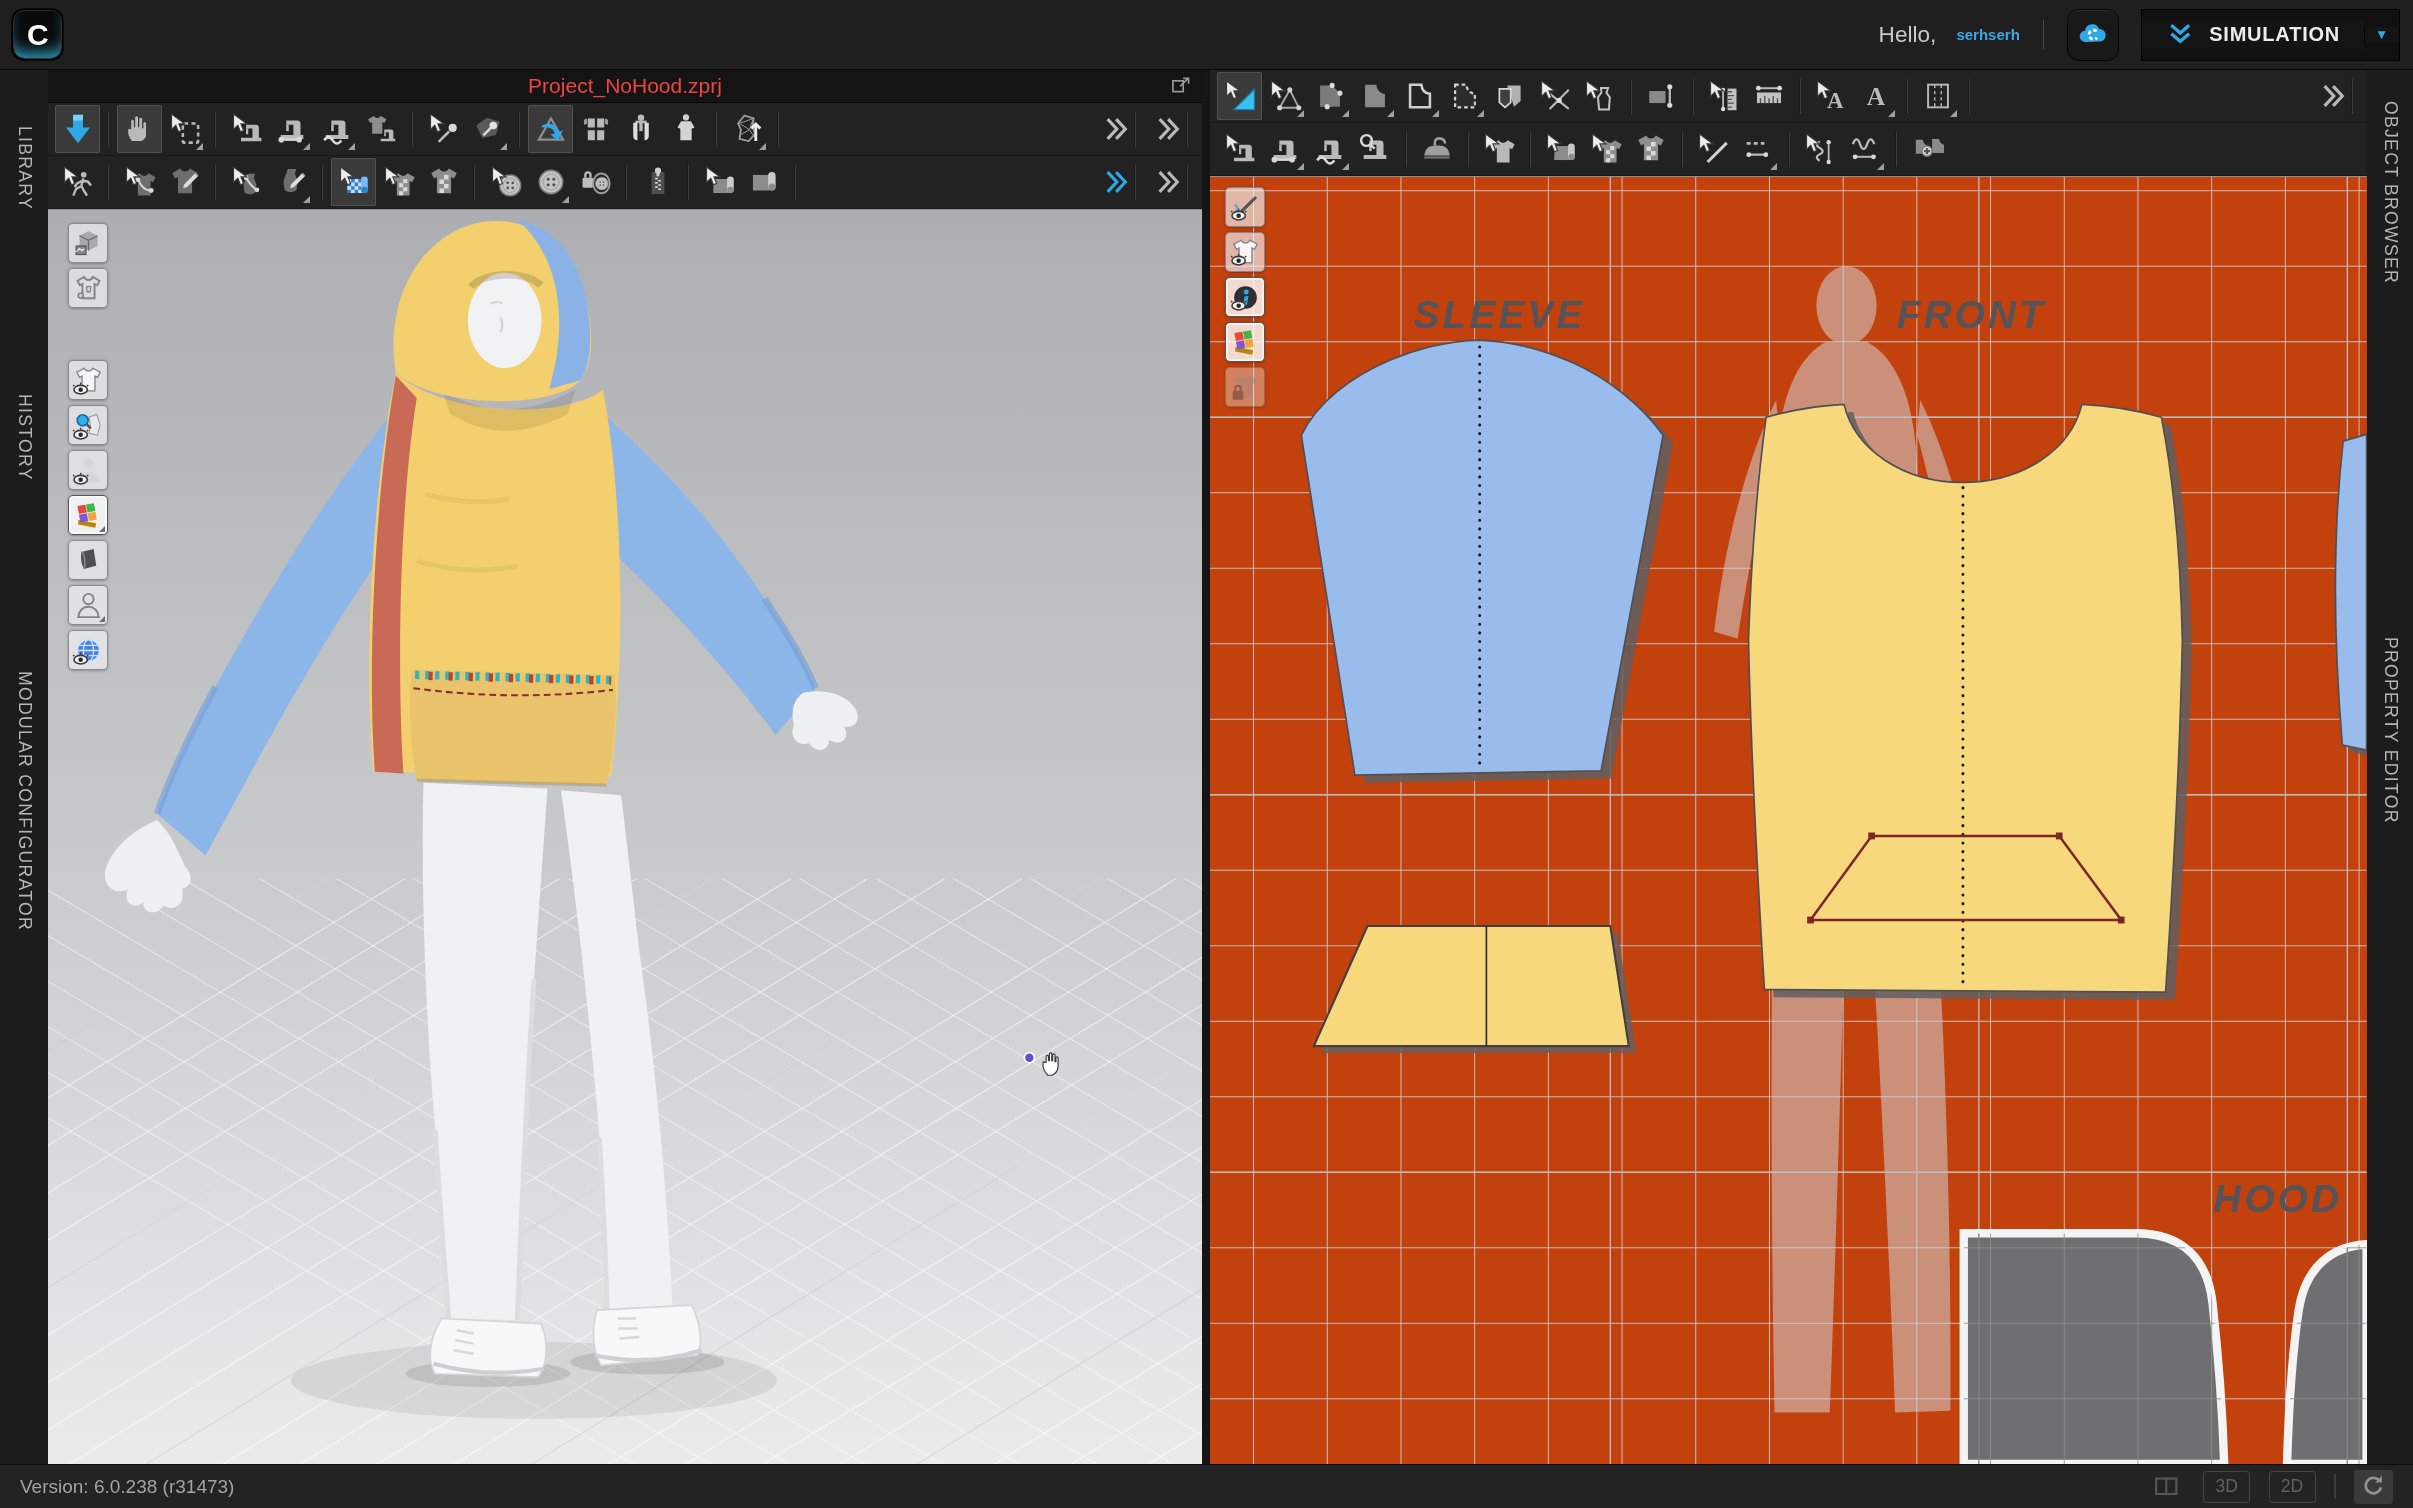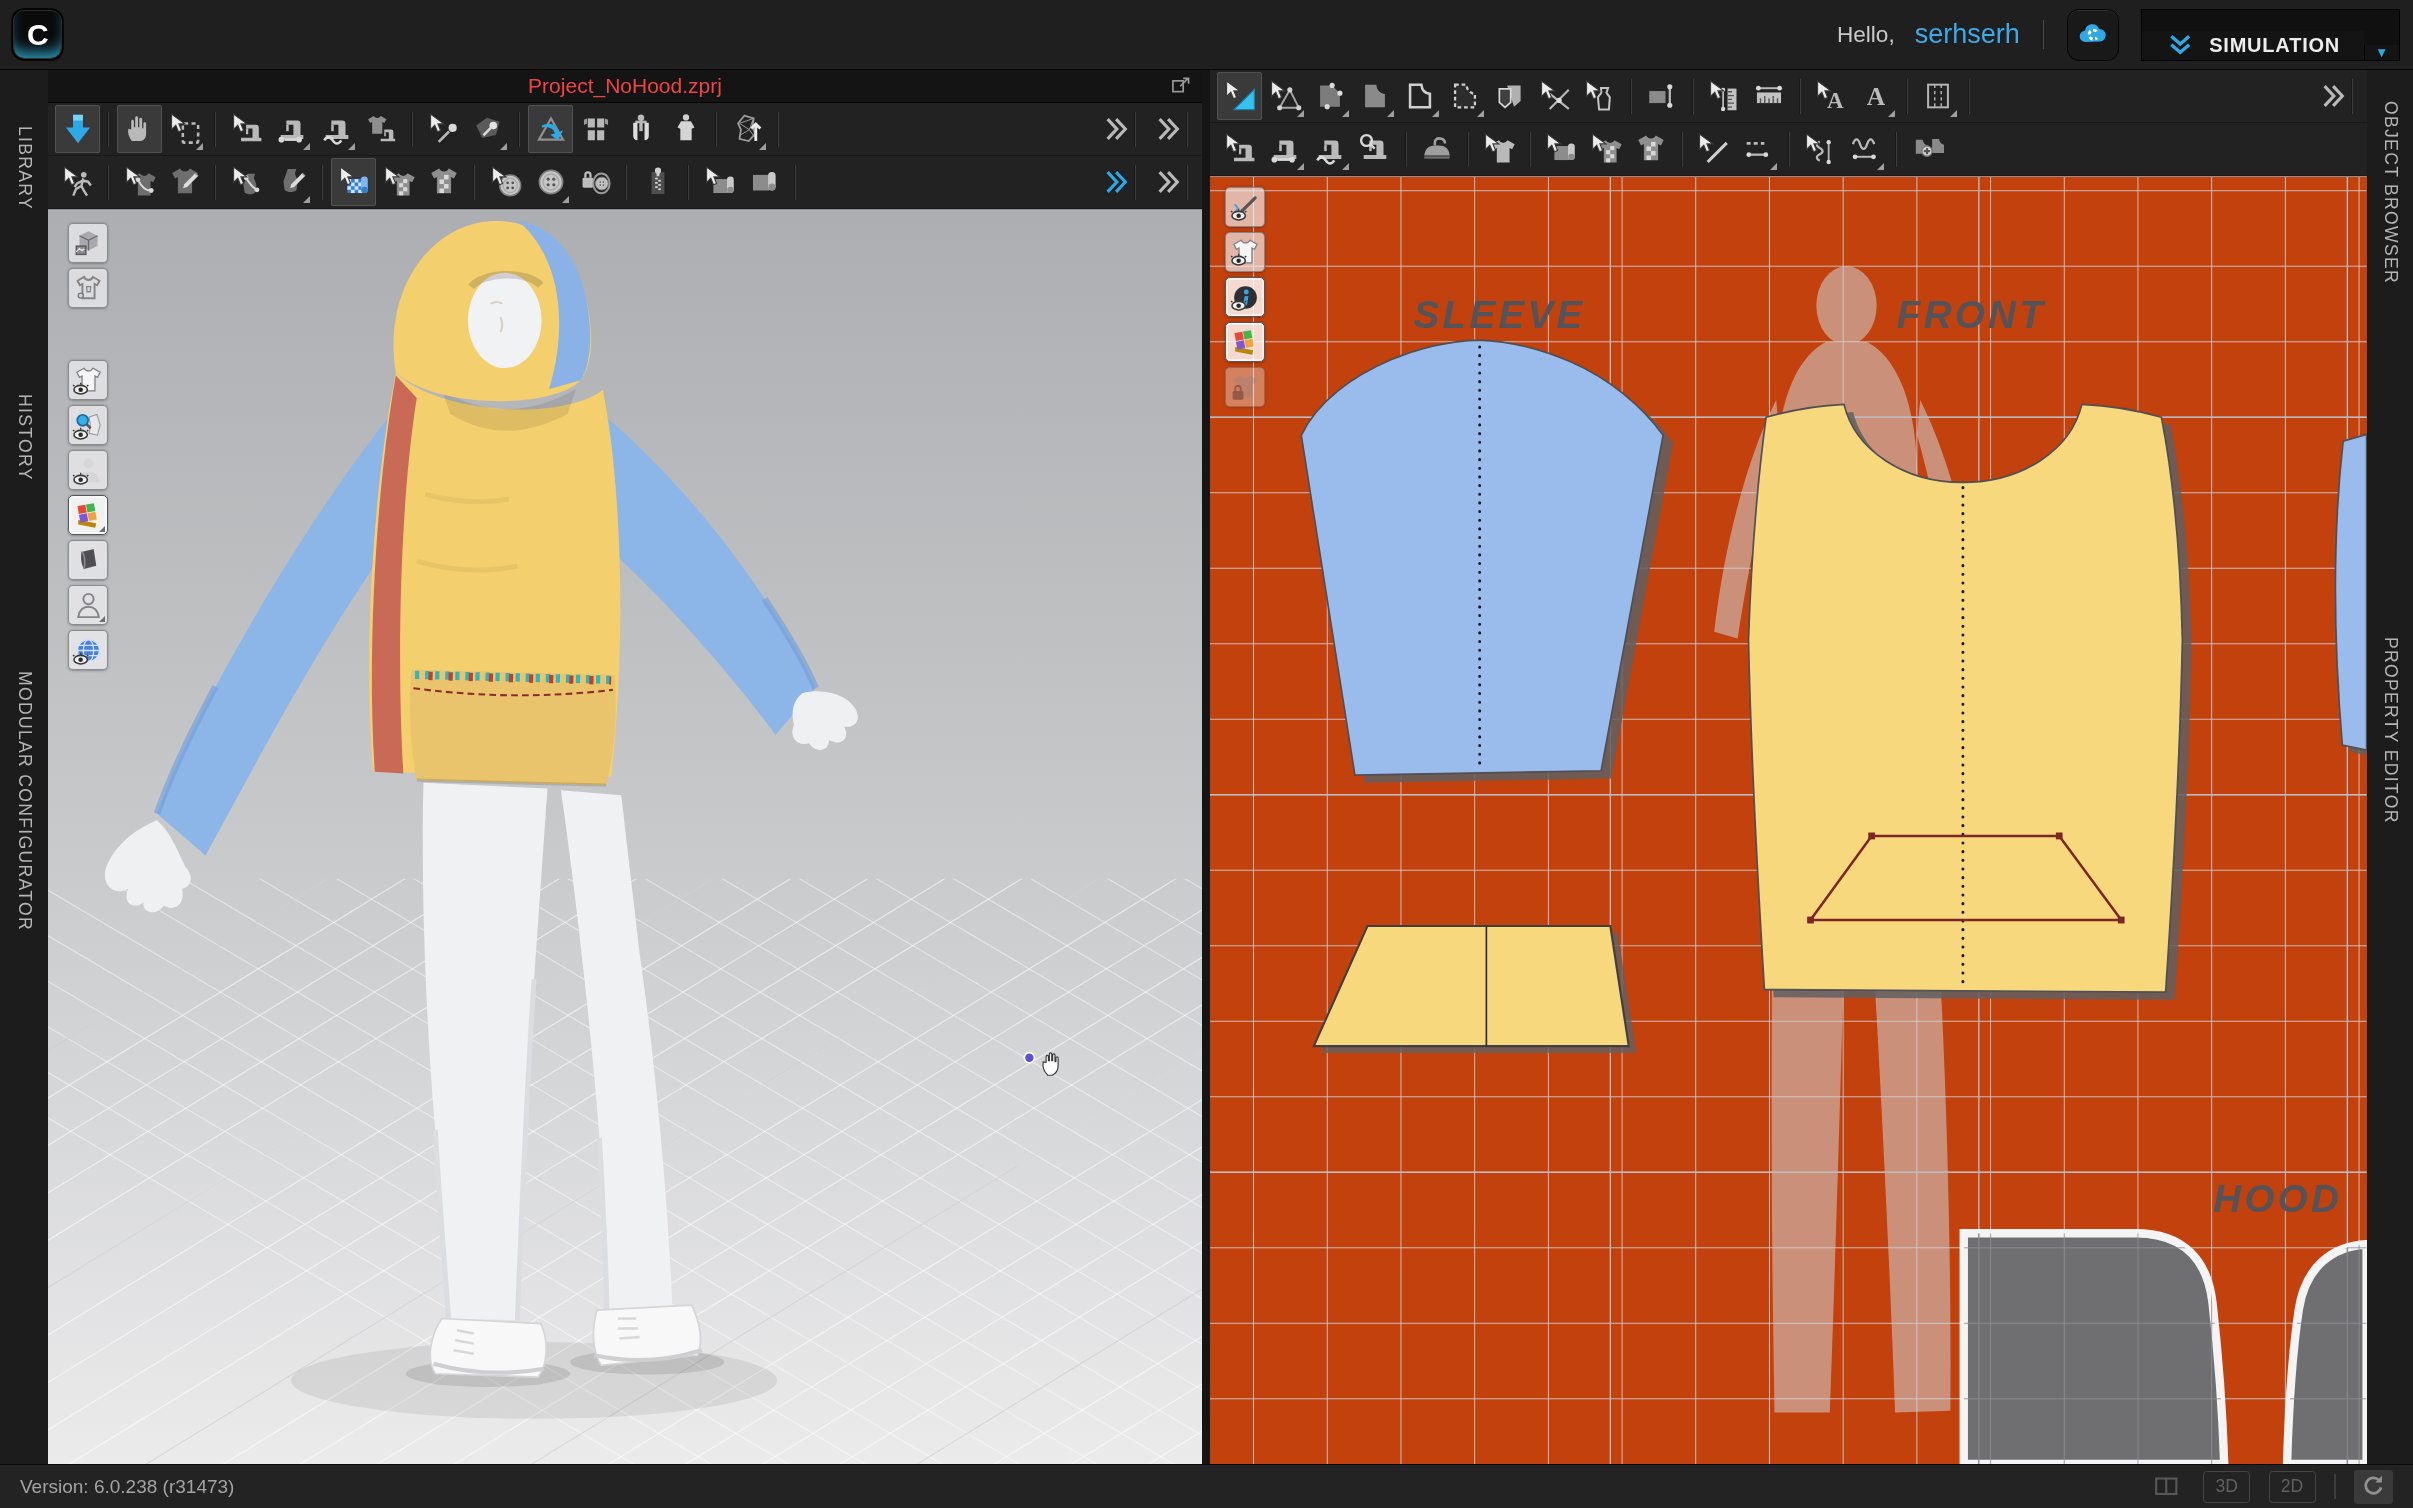--- a/index.html
+++ b/index.html
@@ -8,26 +8,26 @@
   #app{display:flex;flex-direction:column;width:2413px;height:1508px}
 
   
   header{height:70px;background:#1f1f1f;display:flex;align-items:center;padding:0 13.4px;gap:13.4px;border-bottom:0.8px solid #070707;flex:0 0 70px}
   .logo{width:49px;height:49px;border-radius:11px;background:#0a0a0a;border:0.8px solid #2d2d2d;
         box-shadow:inset 0 -11.7px 15px -6.7px rgba(53,198,240,.8),0 0 0 1.7px #000;
         display:flex;align-items:center;justify-content:center}
   .logo-c{font-size:30px;font-weight:700;color:#fff;line-height:1}
   .hspacer{flex:1}
   .greet{color:#c9c9c9;font-size:22.6px;white-space:pre}
-  .uname{color:#3fa9e8;font-weight:400;font-size:27px;margin-left:6.7px}
+  .uname{color:#3fa9e8;font-weight:700;font-size:15px;margin-left:6.7px}
   .hdiv{width:0.8px;height:28.5px;background:#4a4a4a;margin:0 10px}
   .cloudbtn{width:52px;height:52px;border-radius:11.7px;background:#191919;border:0.8px solid #040404;
             box-shadow:inset 0 0.8px 0 #343434;display:flex;align-items:center;justify-content:center}
   .cloudbtn svg{width:34px;height:34px}
-  .simwrap{display:flex;align-items:flex-end;height:52px;background:#101010;border:0.8px solid #000;margin-left:8.4px}
+  .simwrap{display:flex;align-items:center;height:52px;background:#101010;border:0.8px solid #000;margin-left:8.4px}
   .simbtn{display:flex;align-items:center;gap:15px;padding:0 23.5px;background:#141414;border:none}
   .simbtn svg{width:28.5px;height:28.5px}
   .simlabel{color:#ededed;font-size:20px;font-weight:700;letter-spacing:0.8px}
   .simcaret{width:35px;display:flex;align-items:center;justify-content:center;border-left:0.8px solid #000;
             color:#2fa8e6;font-size:13.4px;background:#141414;border-top:none;border-right:none;border-bottom:none}
 
   
   #cols{flex:1;display:flex;min-height:0}
   .rail{background:#1c1c1c;position:relative;flex:0 0 auto}
   #rail-l{width:48px}

